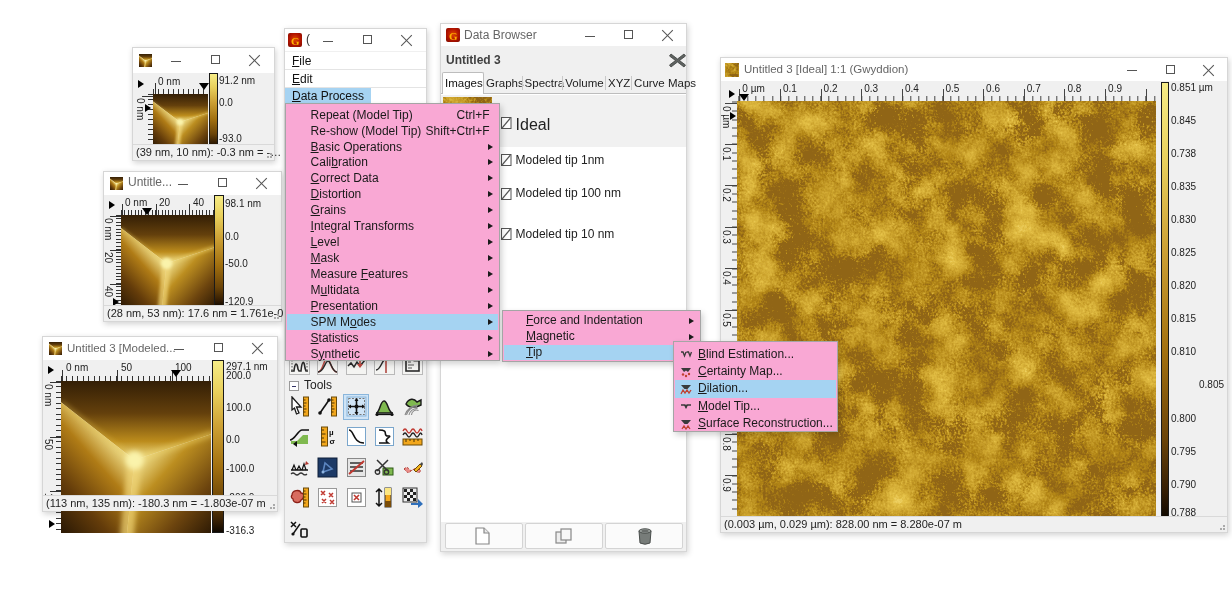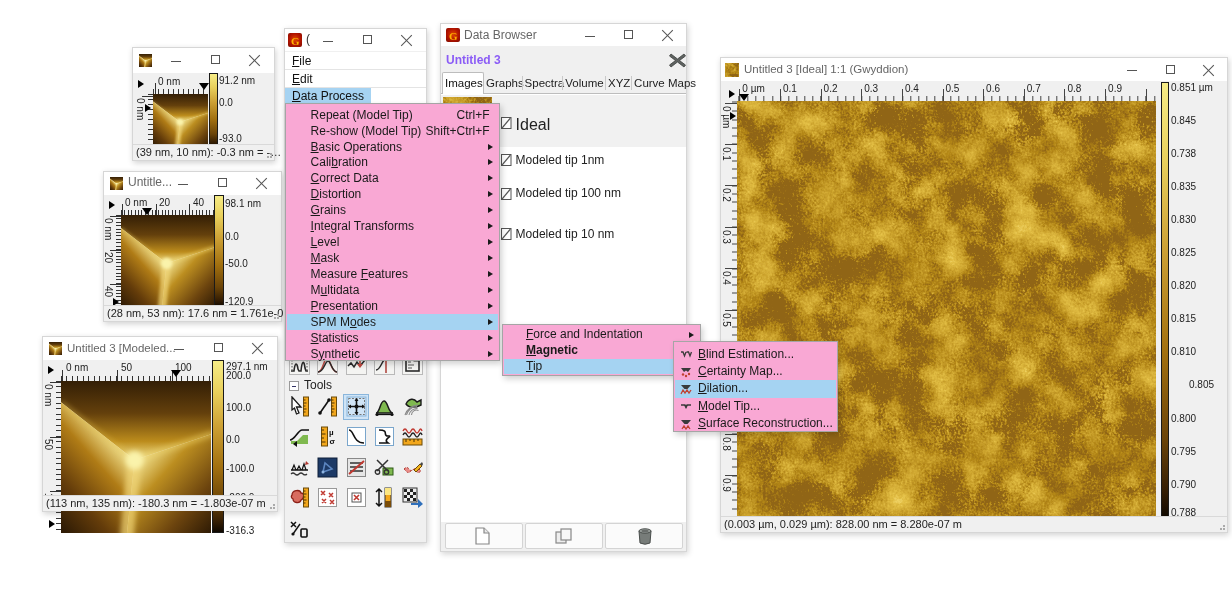--- a/index.html
+++ b/index.html
@@ -184,21 +184,21 @@
     <div class="cbar" style="left:440px;top:24px;width:8px;height:437px;"></div>
     <div class="cblab" style="left:450px;top:23.5px;">0.851 µm</div>
     <div class="cblab" style="left:450px;top:56.6px;">0.845</div>
     <div class="cblab" style="left:450px;top:89.7px;">0.738</div>
     <div class="cblab" style="left:450px;top:122.8px;">0.835</div>
     <div class="cblab" style="left:450px;top:155.9px;">0.830</div>
     <div class="cblab" style="left:450px;top:189.0px;">0.825</div>
     <div class="cblab" style="left:450px;top:222.1px;">0.820</div>
     <div class="cblab" style="left:450px;top:255.2px;">0.815</div>
     <div class="cblab" style="left:450px;top:288.3px;">0.810</div>
-    <div class="cblab" style="left:456px;top:321.4px;padding-left:12px;">0.805</div>
+    <div class="cblab" style="left:466px;top:321.4px;padding-left:12px;">0.805</div>
     <div class="cblab" style="left:450px;top:354.5px;">0.800</div>
     <div class="cblab" style="left:450px;top:387.6px;">0.795</div>
     <div class="cblab" style="left:450px;top:420.7px;">0.790</div>
     <div class="cblab" style="left:450px;top:449.0px;">0.788</div>
 
     <div class="sbar">(0.003 µm, 0.029 µm): 828.00 nm = 8.280e-07 m<div class="grip"></div></div>
   </div>
 </div>
 
 <div class="win" id="w1" style="left:132px;top:47px;width:143px;height:114px;">
@@ -471,21 +471,21 @@
     <svg class="abs" style="left:5px;top:4px" width="14" height="14">
         <rect width="14" height="14" rx="2" fill="url(#glogo)"></rect>
         <text x="3" y="11.5" font-size="11" font-weight="bold" fill="#ffb300" font-family="Liberation Serif">G</text>
       </svg>
     <div class="ttext" style="left:23px;top:4px;">Data Browser</div>
     <div class="mindash" style="right:91px;top:12px;"></div>
     <div class="maxbox" style="right:53px;top:6px;"></div>
     <div class="xx" style="right:13px;top:5px;"></div>
     </div>
     <div class="abs" style="left:0;top:22px;right:0;height:26px;background:#f0f0f0;"></div>
-    <div class="abs" style="left:5px;top:29px;font-size:12px;font-weight:bold;color:#8b5cf6;">Untitled 3</div>
+    <div class="abs" style="left:5px;top:29px;font-size:12px;font-weight:bold;color:#404040;">Untitled 3</div>
     <svg class="abs" style="left:228px;top:29px" width="17" height="15" viewBox="0 0 17 15">
       <path d="M2 1 L8.5 6 L15 1 L16.5 3 L10.5 7.5 L16.5 12 L15 14 L8.5 9 L2 14 L0.5 12 L6.5 7.5 L0.5 3 Z" fill="#5f6361" stroke="#3c403e" stroke-width="0.8"></path>
     </svg>
     <div class="abs" style="left:0;top:48px;right:0;height:22px;background:#f0f0f0;border-bottom:1px solid #bdbdbd;"></div>
     <div class="abs" style="left:1px;top:48px;width:42px;height:22px;background:#fff;border:1px solid #bdbdbd;border-bottom:none;border-radius:2px 2px 0 0;"></div>
     <div class="abs" style="left:4px;top:52.5px;font-size:11.5px;color:#111;white-space:nowrap;">Images</div>
     <div class="abs" style="left:45px;top:52.5px;font-size:11.5px;color:#222;white-space:nowrap;">Graphs</div>
     <div class="abs" style="left:83.6px;top:52.5px;font-size:11.5px;color:#222;white-space:nowrap;">Spectra</div>
     <div class="abs" style="left:124.3px;top:52.5px;font-size:11.5px;color:#222;white-space:nowrap;">Volume</div>
     <div class="abs" style="left:167px;top:52.5px;font-size:11.5px;color:#222;white-space:nowrap;">XYZ</div>
@@ -597,27 +597,27 @@
     </div>
     <div class="mi" style="top:226.3px;">
       <span class="t"><u>S</u>tatistics</span>
       <span class="arr"></span>
     </div>
     <div class="mi" style="top:242.2px;">
       <span class="t">S<u>y</u>nthetic</span>
       <span class="arr"></span>
     </div>
   </div>
-<div class="menu" id="sub1" style="left:502px;top:324px;width:199px;height:52px;">
+<div class="menu" id="sub1" style="left:502px;top:310px;width:199px;height:52px;">
     <div class="mi" style="top:2.3px;height:15.7px;line-height:15.7px;">
       <span class="t" style="left:22px;"><u>F</u>orce and Indentation</span>
       <span class="arr" style="top:4.5px;"></span>
     </div>
     <div class="mi" style="top:18.0px;height:15.7px;line-height:15.7px;">
-      <span class="t" style="left:22px;font-weight:bold;"><u>M</u>agnetic</span>
+      <span class="t" style="left:22px;"><u>M</u>agnetic</span>
       <span class="arr" style="top:4.5px;"></span>
     </div>
     <div class="mi hi" style="top:33.7px;height:15.7px;line-height:15.7px;">
       <span class="t" style="left:22px;"><u>T</u>ip</span>
       <span class="arr" style="top:4.5px;"></span>
     </div>
   </div>
 <div class="menu" id="sub2" style="left:673px;top:341px;width:165px;height:91px;">
     <div class="mi" style="top:3.5px;height:17.4px;line-height:17.4px;">
       <span class="abs" style="left:5px;top:3px;"><svg width="12" height="11" viewBox="0 0 12 11">

